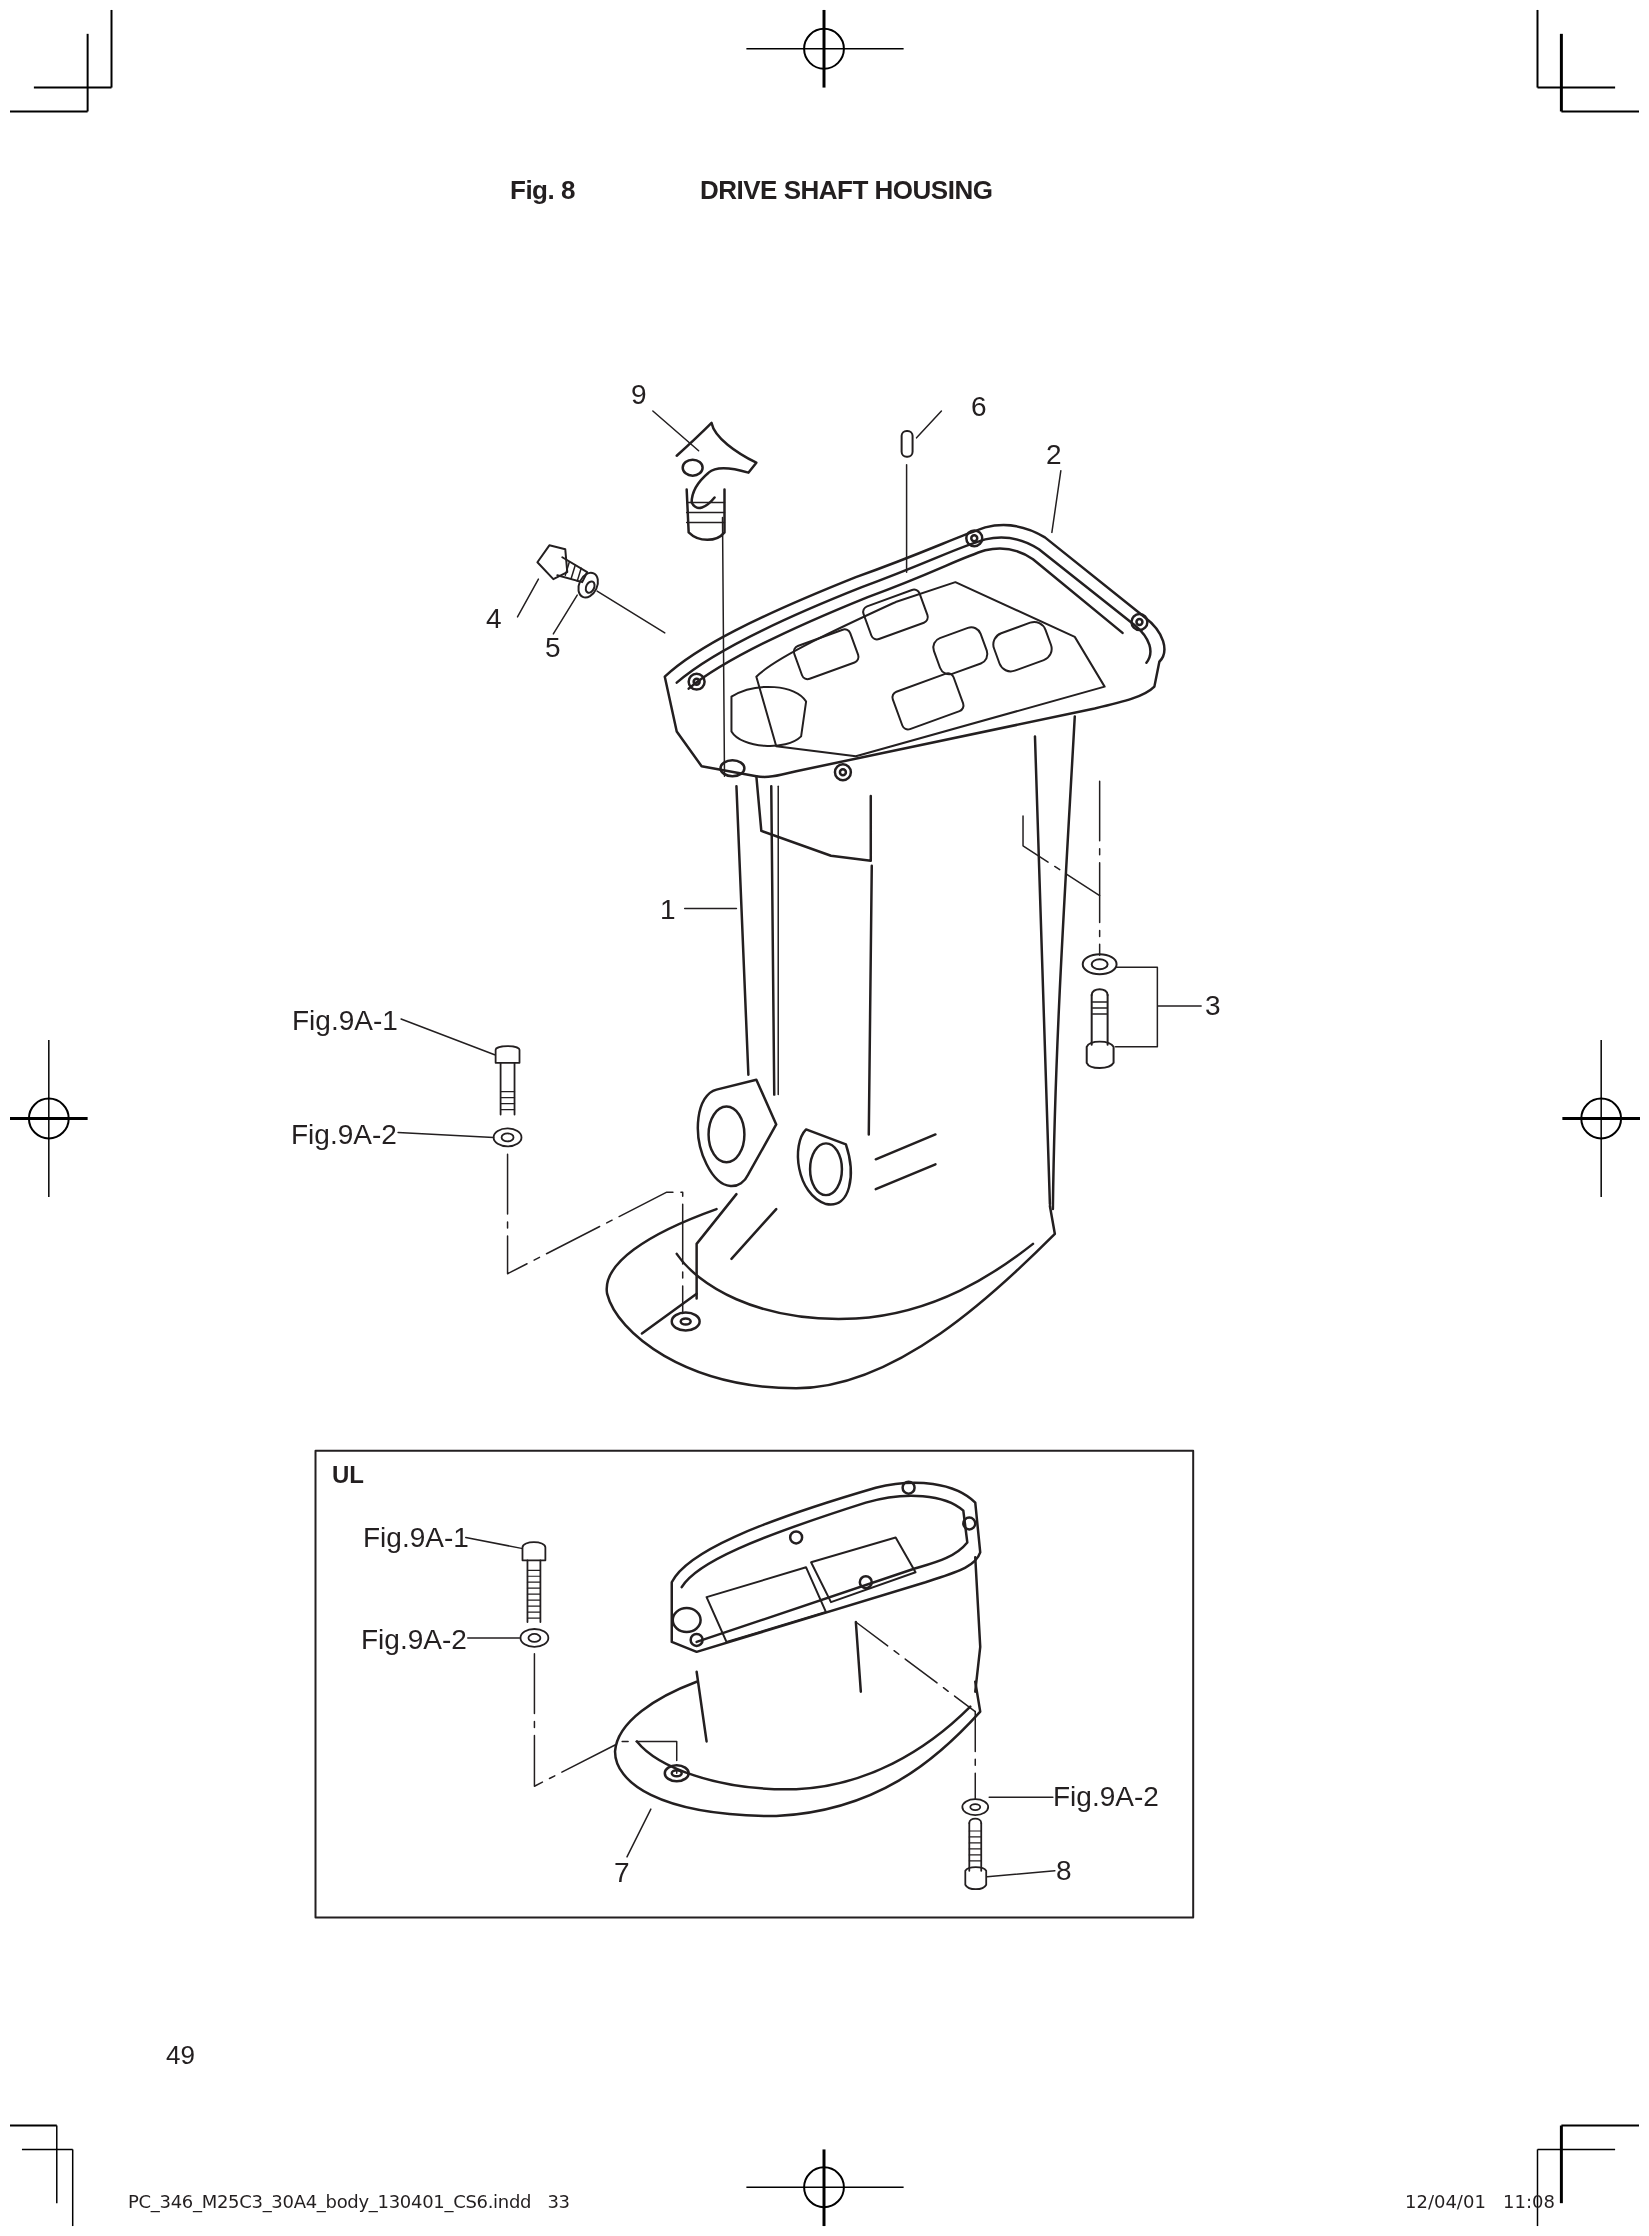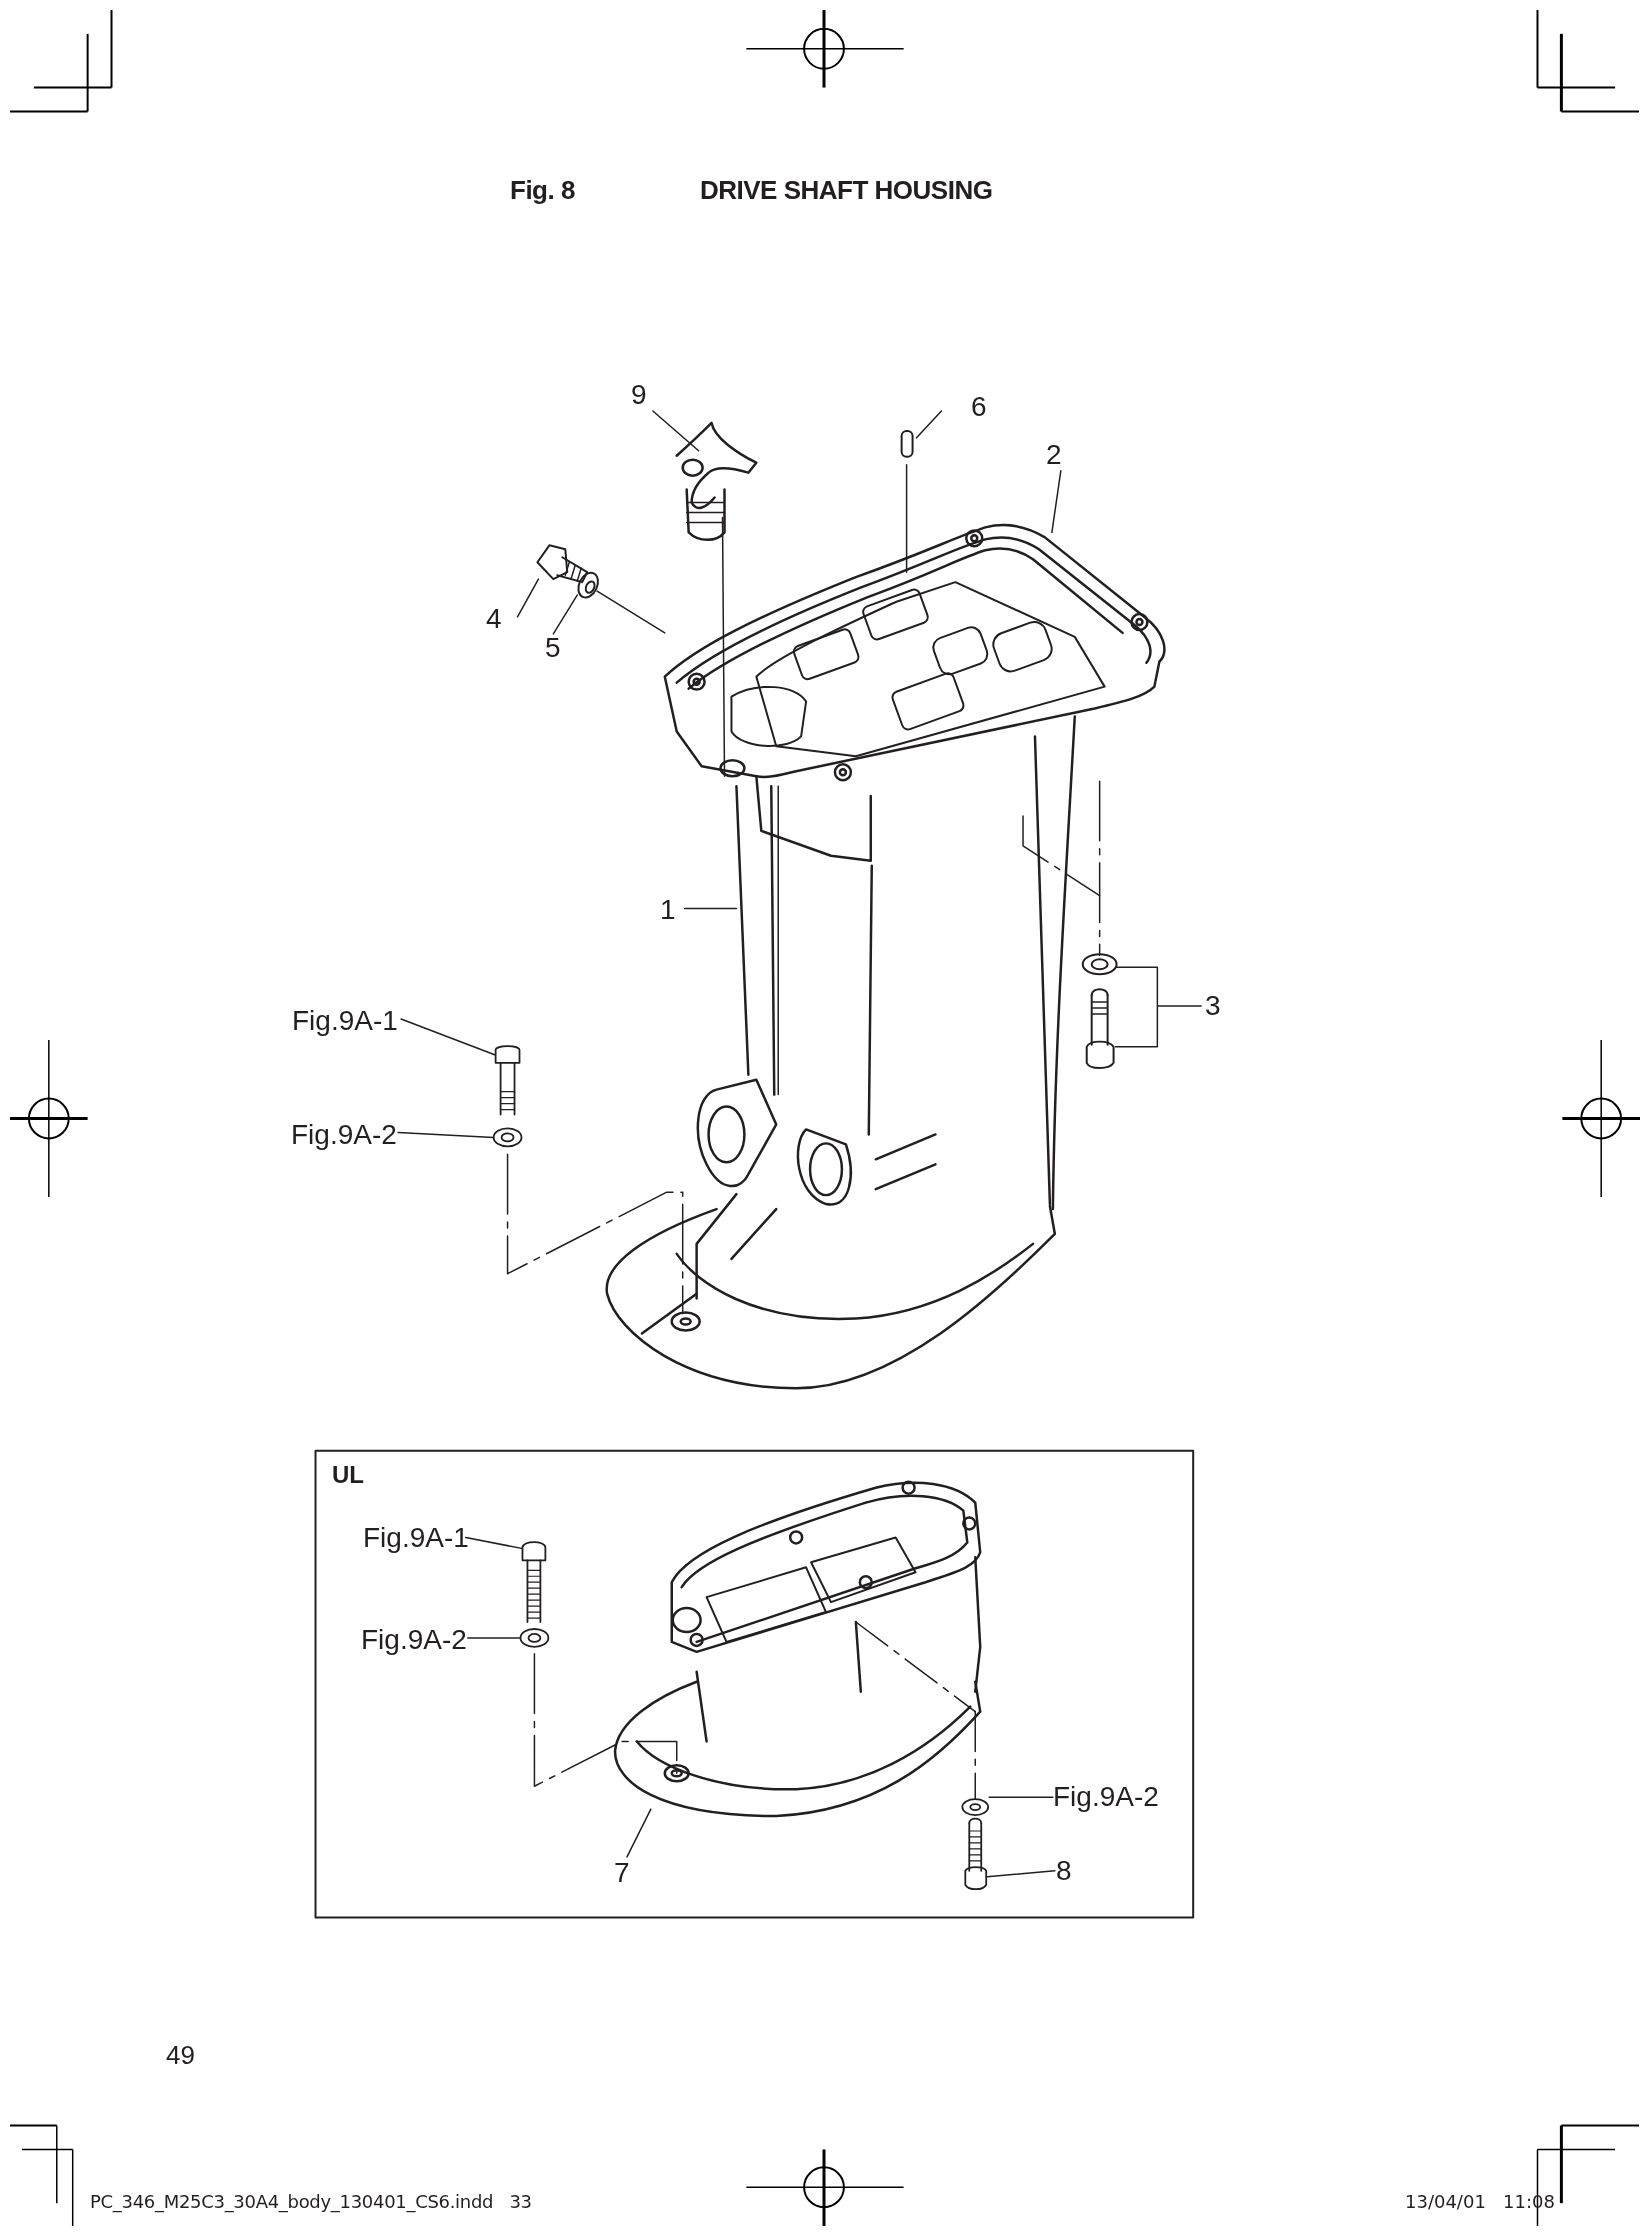--- a/index.html
+++ b/index.html
@@ -255,15 +255,15 @@
 <div class="callout" style="left:291px; top:1121px;">Fig.9A-2</div>
 
 <div class="ul-label">UL</div>
 <div class="callout" style="left:363px; top:1524px;">Fig.9A-1</div>
 <div class="callout" style="left:361px; top:1626px;">Fig.9A-2</div>
 <div class="callout" style="left:1053px; top:1783px;">Fig.9A-2</div>
 <div class="callout" style="left:614px; top:1859px;">7</div>
 <div class="callout" style="left:1056px; top:1857px;">8</div>
 
 <div class="page-num">49</div>
-<div class="slug" style="white-space:pre;">PC_346_M25C3_30A4_body_130401_CS6.indd   33</div>
-<div class="slug-date" style="white-space:pre;">13/04/01   11:08</div>
+<div class="slug" style="white-space:pre;margin-left:38px;">PC_346_M25C3_30A4_body_130401_CS6.indd   33</div>
+<div class="slug-date" style="white-space:pre;">12/04/01   11:08</div>
 
 
 </body></html>

